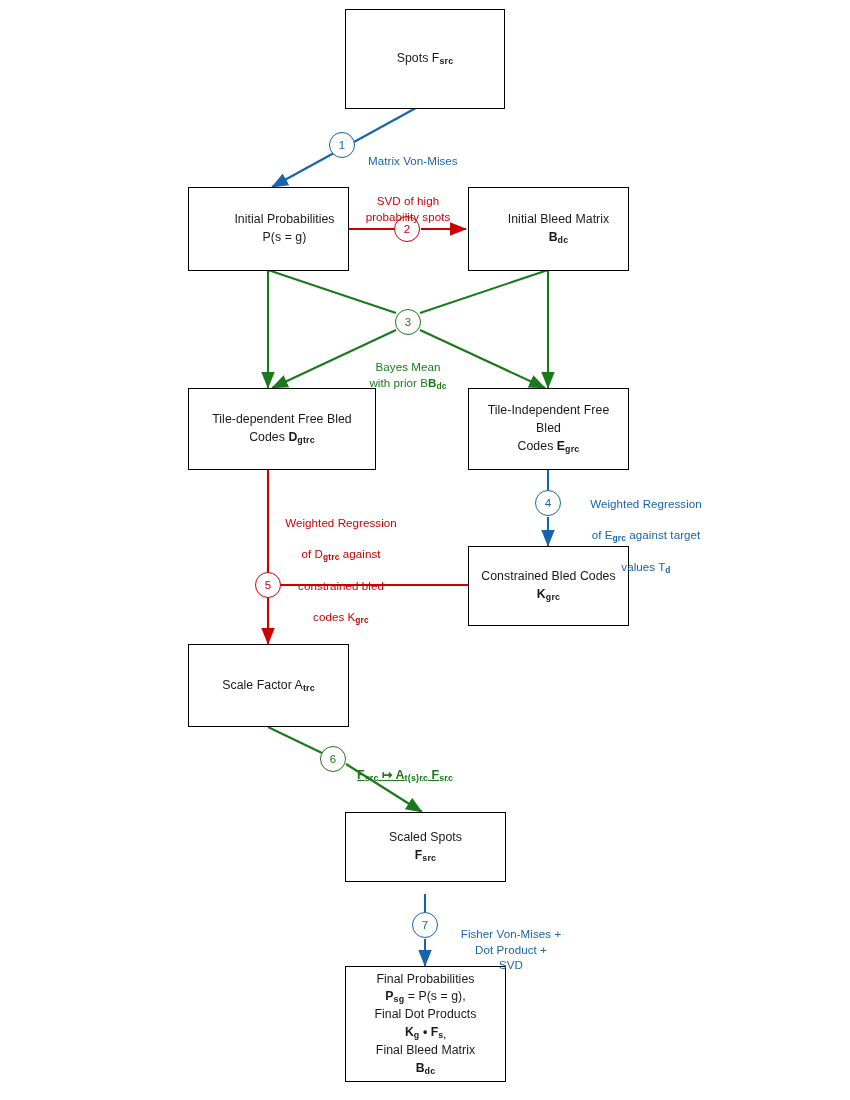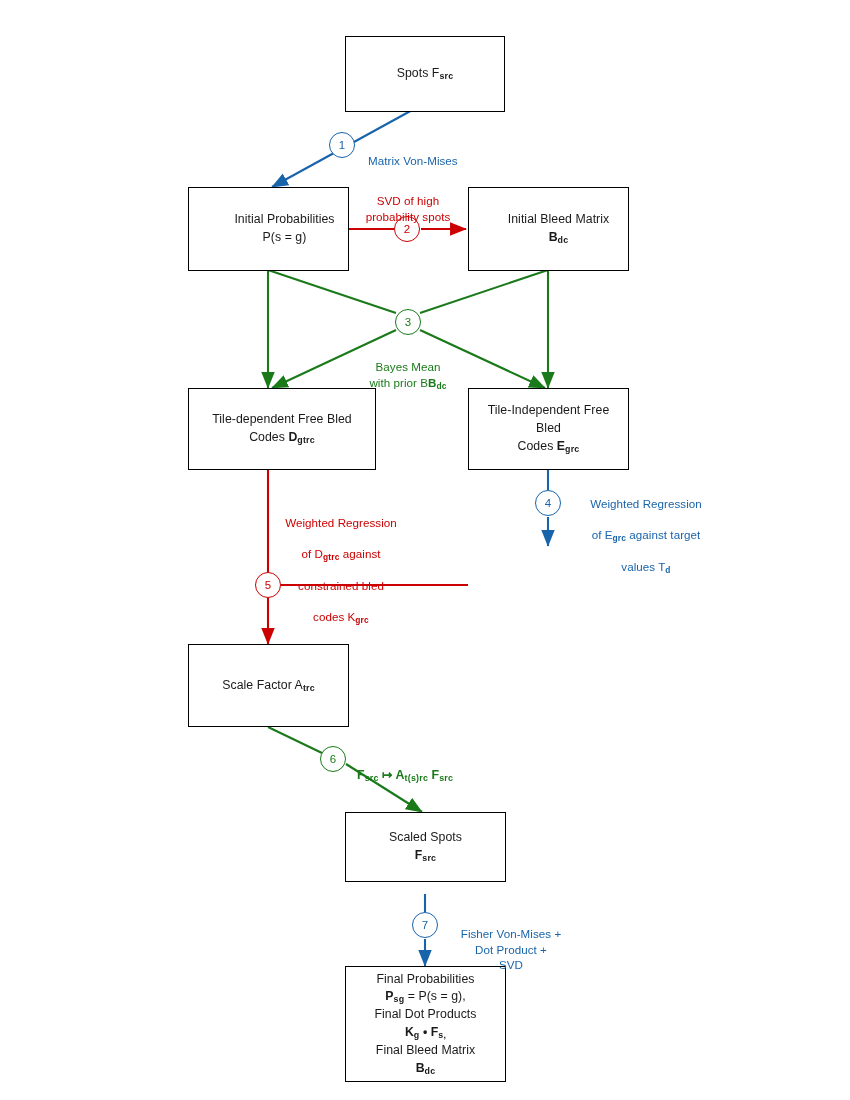--- a/index.html
+++ b/index.html
@@ -116,21 +116,21 @@
     <line x1="468" y1="585" x2="281" y2="585" stroke="#cc0000" stroke-width="2.1"></line>
     <line x1="268" y1="598" x2="268" y2="644" stroke="#cc0000" stroke-width="2.1" marker-end="url(#ah-red)"></line>
 
     <line x1="268" y1="727" x2="322" y2="753" stroke="#1a7a1a" stroke-width="2.1"></line>
     <line x1="346" y1="764" x2="422" y2="812" stroke="#1a7a1a" stroke-width="2.1" marker-end="url(#ah-green)"></line>
 
     <line x1="425" y1="894" x2="425" y2="912" stroke="#1864ab" stroke-width="2.1"></line>
     <line x1="425" y1="939" x2="425" y2="966" stroke="#1864ab" stroke-width="2.1" marker-end="url(#ah-blue)"></line>
   </svg>
 
-  <div class="node-box" style="left:345px; top:36px; width:160px; height:76px;">
+  <div class="node-box" style="left:345px; top:9px; width:160px; height:100px;">
     <span class="inner">
       <span>Spots F</span><sub>src</sub>
     </span>
   </div>
 
   <div class="node-box" style="left:188px; top:187px; width:161px; height:84px;padding-left:32px;">
     <span class="inner">
       <span>Initial Probabilities</span><br>
       <span>P(s = g)</span>
     </span>
@@ -150,20 +150,26 @@
     </span>
   </div>
 
   <div class="node-box" style="left:468px; top:388px; width:161px; height:82px;">
     <span class="inner">
       <span>Tile-Independent Free Bled</span><br>
       <span>Codes </span><b>E</b><sub>grc</sub>
     </span>
   </div>
 
+  <div class="node-box" style="left:468px; top:546px; width:161px; height:80px;">
+    <span class="inner">
+      <span>Constrained Bled Codes</span><br>
+      <b>K</b><sub>grc</sub>
+    </span>
+  </div>
 
   <div class="node-box" style="left:188px; top:644px; width:161px; height:83px;">
     <span class="inner">
       <span>Scale Factor A</span><sub>trc</sub>
     </span>
   </div>
 
   <div class="node-box" style="left:345px; top:812px; width:161px; height:70px;">
     <span class="inner">
       <span>Scaled Spots</span><br>
@@ -230,21 +236,21 @@
     <span>values T</span><sub>d</sub>
   </div>
 
   <div class="edge-label lbl-red" style="left:272px; top:500px; width:138px;">
     <span>Weighted Regression</span><br>
     <span>of D</span><sub>gtrc</sub><span> against</span><br>
     <span>constrained bled</span><br>
     <span>codes K</span><sub>grc</sub>
   </div>
 
-  <div class="edge-label lbl-green lbl-bold" style="left:357px; top:751px; width:180px; text-align:left; font-size:12.4px;">
+  <div class="edge-label lbl-green lbl-bold" style="left:357px; top:751px; width:180px; text-align:left; font-size:12.4px;text-decoration:underline;">
     <span>F</span><sub>src</sub><span> ↦ A</span><sub>t(s)rc</sub><span> F</span><sub>src</sub>
   </div>
 
   <div class="edge-label lbl-blue" style="left:445px; top:911px; width:132px;">
     <span>Fisher Von-Mises +
 Dot Product +
 SVD</span>
   </div>
 
 </div>

